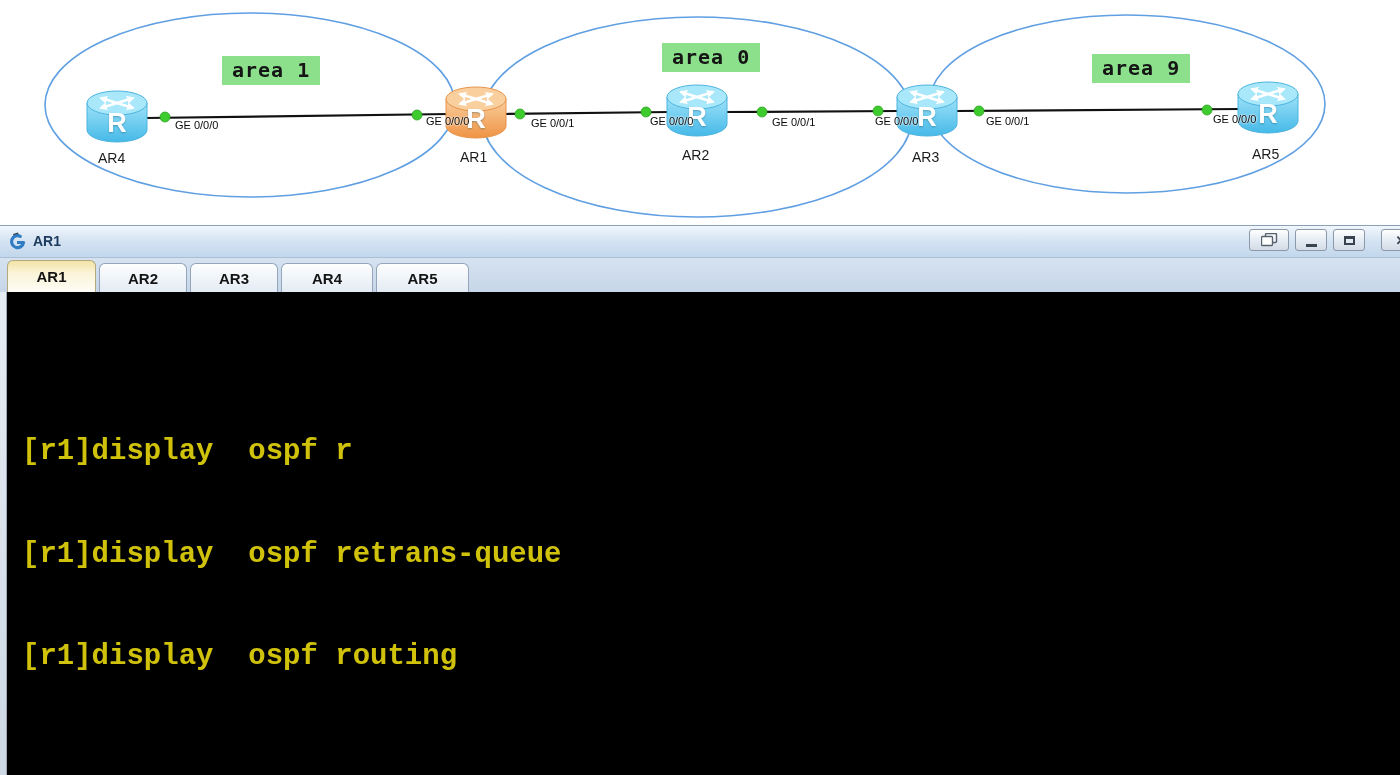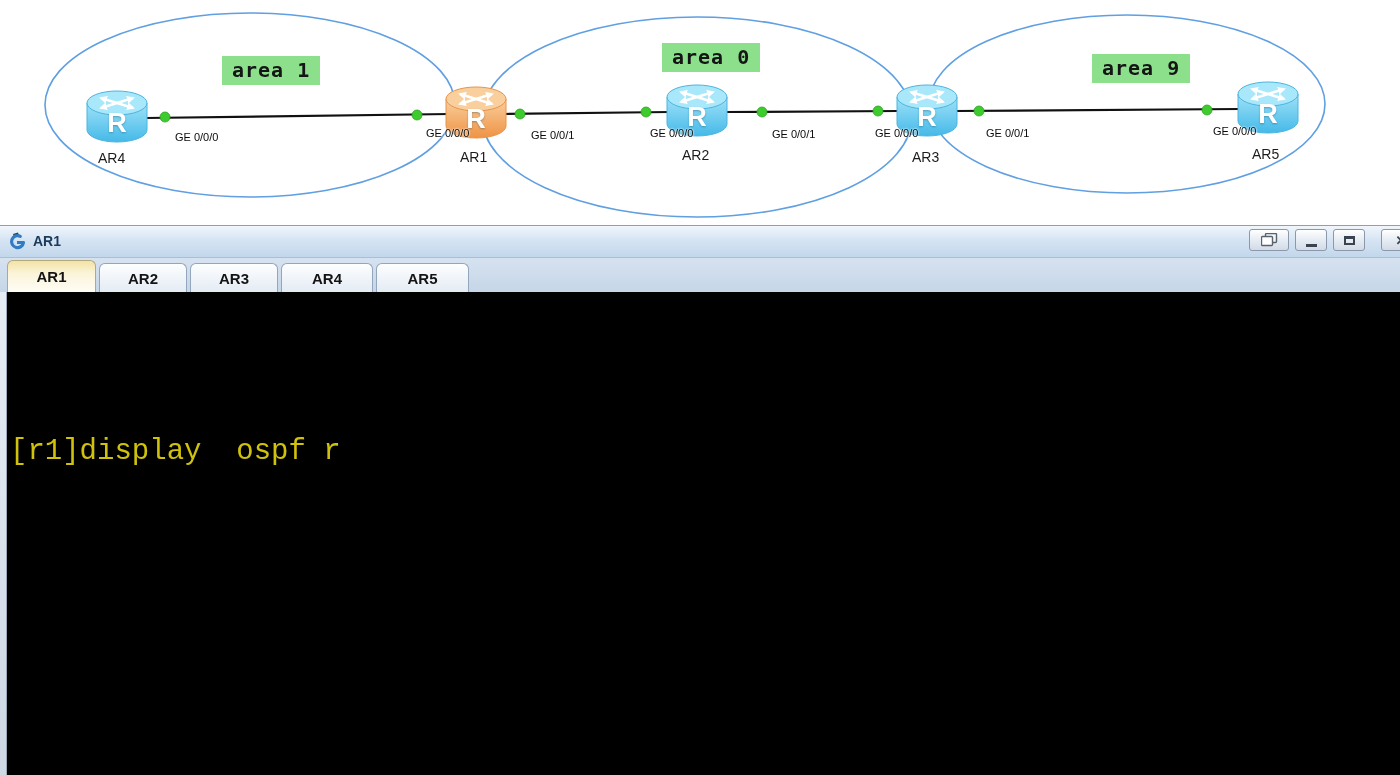--- a/index.html
+++ b/index.html
@@ -11,21 +11,21 @@
   .topology{position:absolute;left:0;top:0;width:1400px;height:279px;background:#fff;}
   .topo-svg{position:absolute;left:0;top:0;}
   .area-badge{
     position:absolute;background:#8ce08c;color:#151515;
     font:bold 20px "DejaVu Sans Mono",monospace;
     padding:2px 10px 3px 10px;letter-spacing:1px;
   }
   .router-name{position:absolute;font:14px "Liberation Sans",sans-serif;color:#1c1c1c;}
   .iface-label{
     position:absolute;font:11px "Liberation Sans",sans-serif;color:#0a0a0a;
-    text-shadow:0 0 2px #fff,0 0 2px #fff;white-space:nowrap;margin-top:12px;
+    text-shadow:0 0 2px #fff,0 0 2px #fff;white-space:nowrap;
   }
   .router-letter{
     position:absolute;width:60px;text-align:center;
     font:bold 27px "Liberation Sans",sans-serif;color:#ffffff;
     text-shadow:0 1px 2px rgba(0,60,90,.35);pointer-events:none;
   }
   
   .titlebar{
     position:absolute;left:0;top:225px;width:1400px;height:33px;box-sizing:border-box;
     background:linear-gradient(#f0f6fc,#d6e4f3 45%,#c2d7ec);
@@ -74,21 +74,21 @@
   .terminal{position:absolute;left:0;top:292px;width:1400px;bottom:0;background:#000;}
   .term-strip{
     position:absolute;left:0;top:0;bottom:0;width:7px;
     background:linear-gradient(#e7edf4,#cdd8e4);border-right:1px solid #9aa8b8;box-sizing:border-box;
   }
   .term-content{
     position:absolute;left:8px;top:0;width:1367px;
     font:29px/34.1px "Liberation Mono","DejaVu Sans Mono",monospace;
     color:#d0c20a;white-space:pre;
   }
-  .line{height:34.1px;padding-left:2px;}
+  .line{height:34.1px;padding-left:14px;font-weight:bold;}
   .clip{height:7px;overflow:hidden;}
 </style>
 </head>
 <body>
 
 <div class="topology">
   <svg class="topo-svg" width="1400" height="225" viewBox="0 0 1400 225">
     <defs>
       <linearGradient id="gBlue" x1="0" y1="0" x2="0" y2="1">
         <stop offset="0" stop-color="#9fe2f8"></stop>
@@ -212,20 +212,22 @@
   <div class="tab inactive tab-ar5">AR5</div>
 </div>
 
 <div class="terminal">
   <div class="term-strip"></div>
   <div class="term-content">
     <div class="clip">
       
     </div>
     <div class="line">[r1]display  ospf r</div>
+    <div class="line">[r1]display  ospf retrans-queue</div>
+    <div class="line">[r1]display  ospf routing</div>
     <div class="line"></div>
     
     
     
     
     
     
     
     
     

